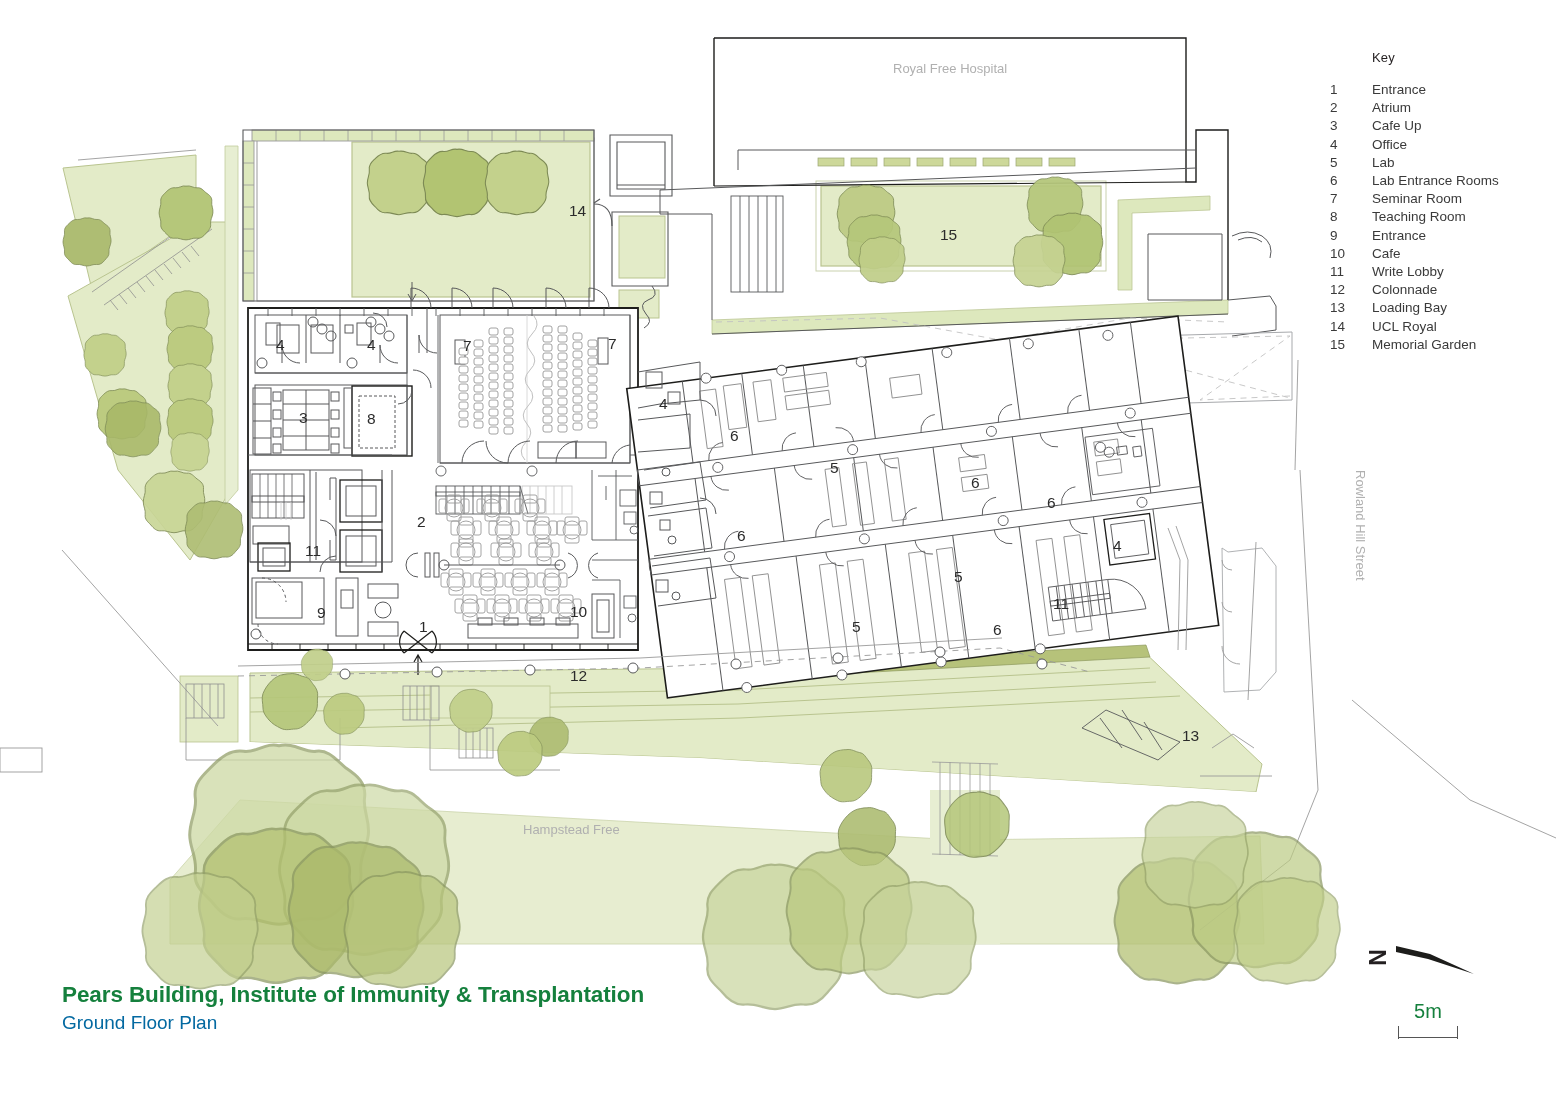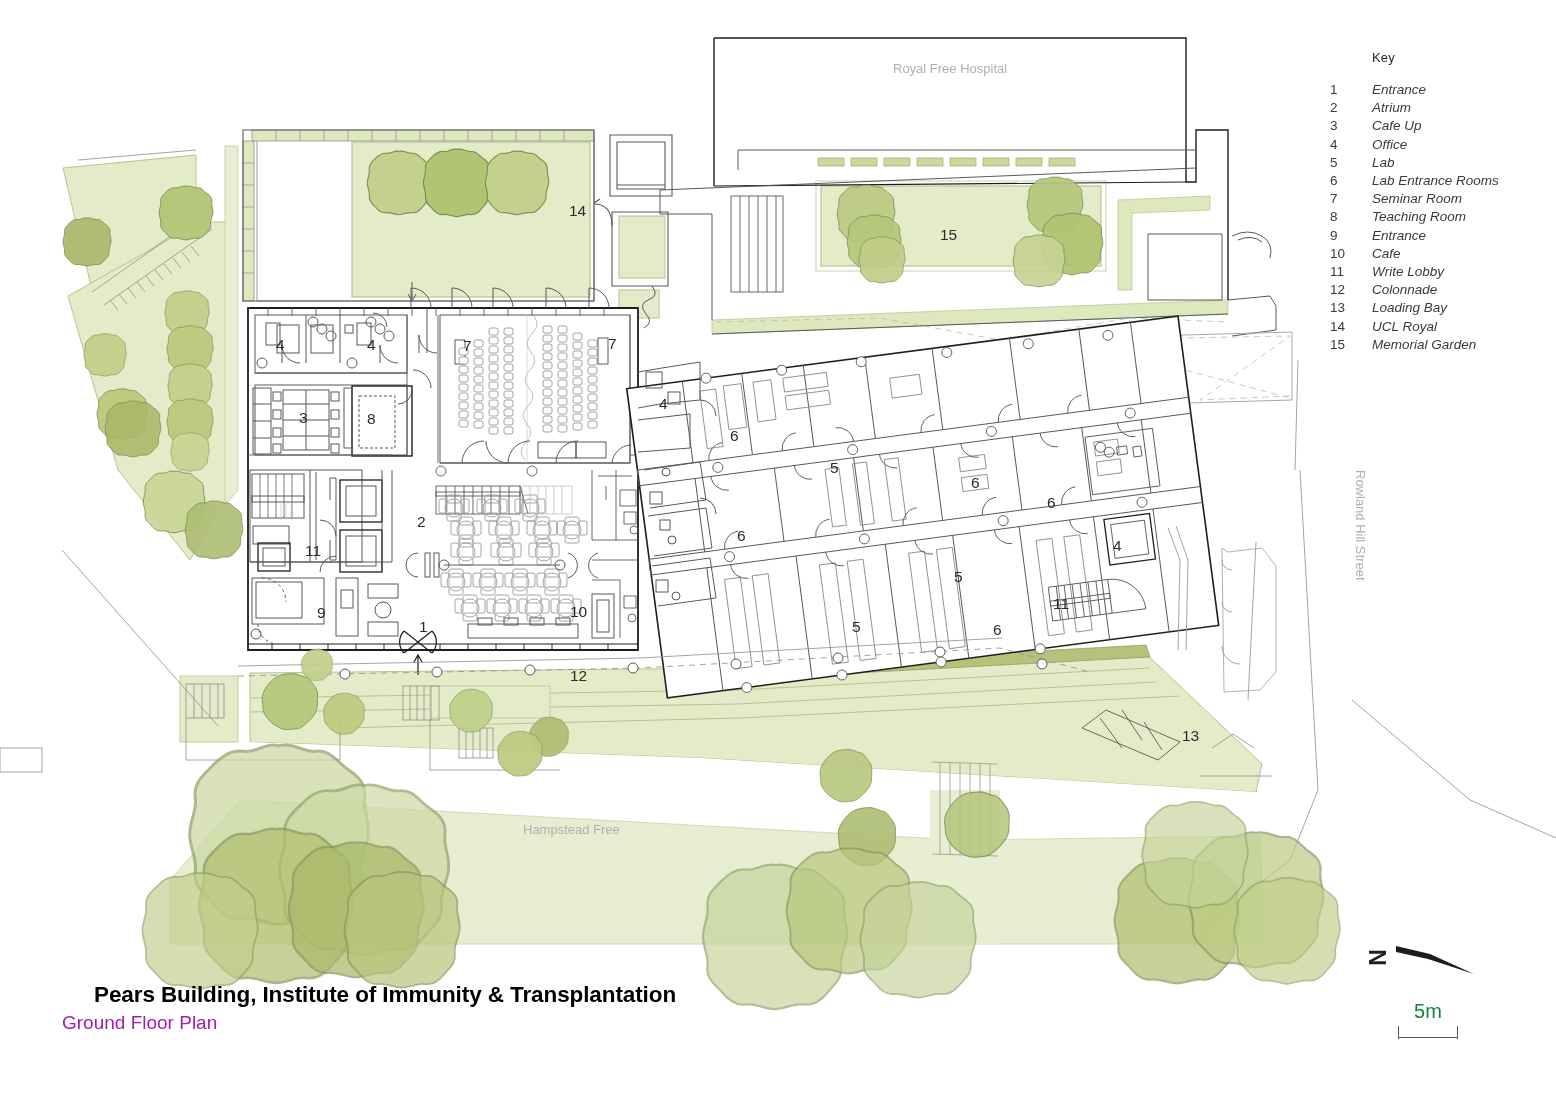--- a/index.html
+++ b/index.html
@@ -6,26 +6,26 @@
   body{width:1556px;height:1100px;position:relative;overflow:hidden;
        font-family:"Liberation Sans","DejaVu Sans",sans-serif;color:#231f20;}
   #stage{position:absolute;left:0;top:0;width:1524px;height:1100px;}
   svg#plan{position:absolute;left:0;top:0;width:1556px;height:1100px;display:block;}
 
   
   #key{position:absolute;left:1330px;top:50px;width:226px;}
   #key .key-title{font-size:13px;font-weight:normal;margin:0 0 16px 42px;letter-spacing:.2px;}
   #key .key-row{display:flex;font-size:13.5px;line-height:18.2px;color:#3a3a3a;}
   #key .key-num{width:42px;flex:0 0 42px;}
-  #key .key-label{flex:1;white-space:nowrap;font-style:italic;}
+  #key .key-label{flex:1;white-space:nowrap;}
 
   
   #titleblock{position:absolute;left:62px;top:982px;}
-  #titleblock .t1{font-size:22.5px;font-weight:bold;letter-spacing:-.1px;color:#000000;margin-left:32px;}
-  #titleblock .t2{font-size:19px;font-weight:normal;margin-top:4px;color:#a21caf;}
+  #titleblock .t1{font-size:22.5px;font-weight:bold;letter-spacing:-.1px;color:#15803d;}
+  #titleblock .t2{font-size:19px;font-weight:normal;margin-top:4px;color:#0369a1;}
 
   
   #scalebar{position:absolute;left:1398px;top:1000px;width:60px;text-align:center;}
   #scalebar .s-lab{font-size:20px;color:#15803d;margin-bottom:3px;}
   #scalebar .s-bar{position:relative;height:13px;}
   #scalebar .s-bar i{position:absolute;background:#555;}
   #scalebar .s-bar .h{left:0;right:0;top:11px;height:1.4px;}
   #scalebar .s-bar .l{left:0;top:0;width:1.4px;height:13px;}
   #scalebar .s-bar .r{right:0;top:0;width:1.4px;height:13px;}
 

